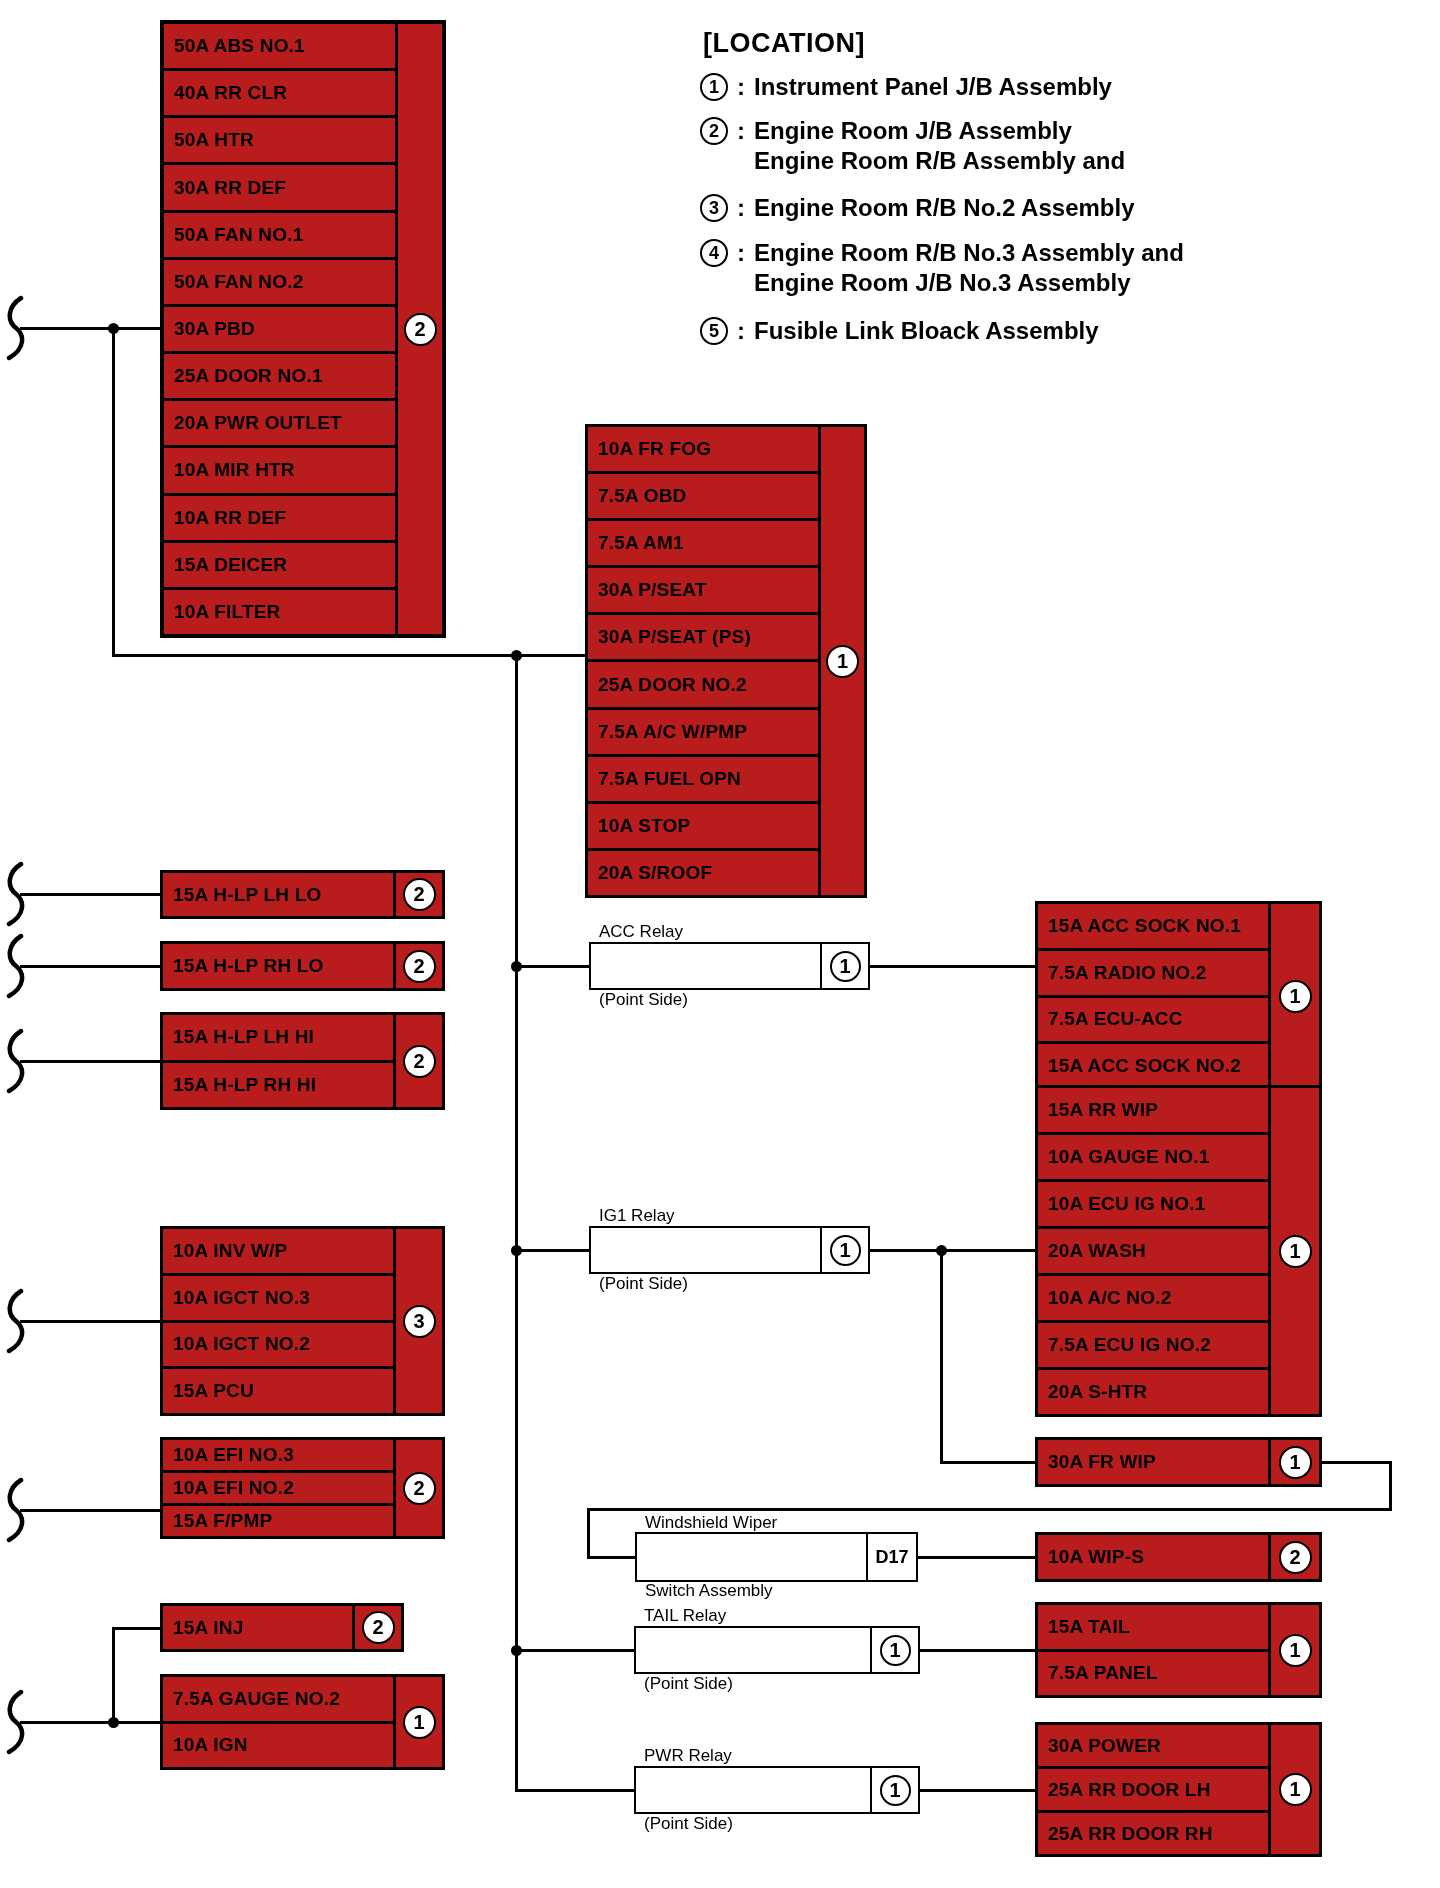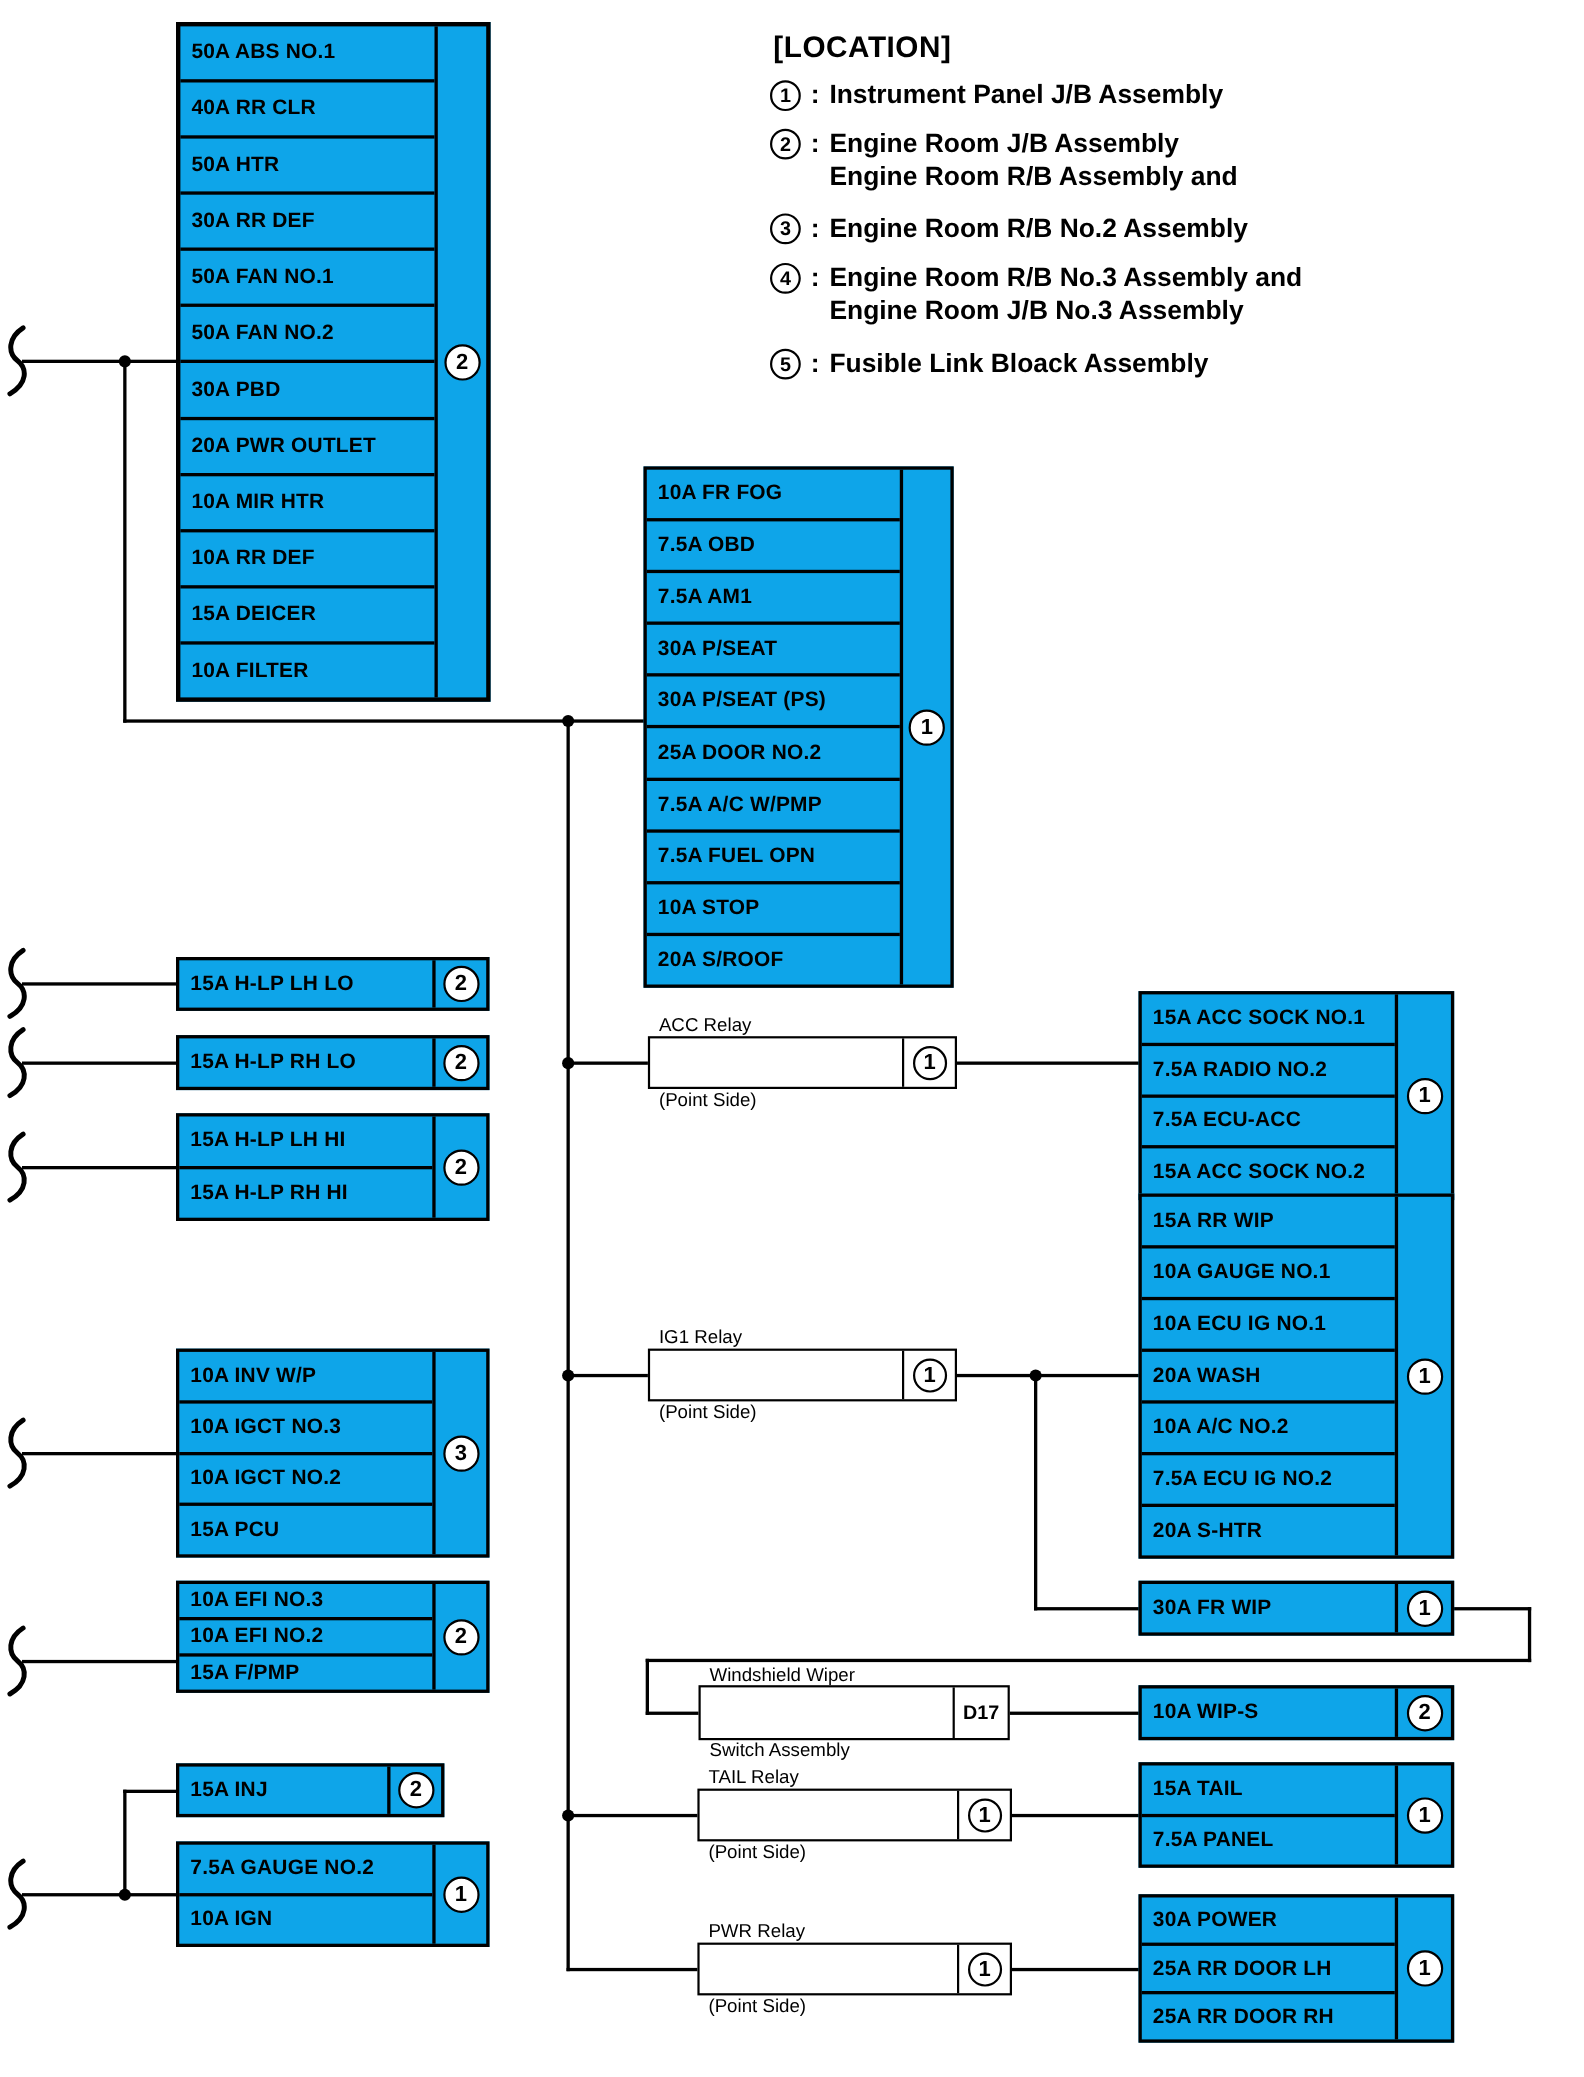--- a/index.html
+++ b/index.html
@@ -1,21 +1,21 @@
 <!DOCTYPE html>
 <html><head>
 <meta charset="utf-8">
 <style>
   html,body{margin:0;padding:0;background:#fff;}
   #canvas{
     position:relative;width:1440px;height:1888px;background:#ffffff;
     font-family:"Liberation Sans",sans-serif;color:#000;overflow:hidden;
   }
   
-  .fusebox{position:absolute;display:flex;border:3px solid #000;background:#0ea5e9;box-sizing:border-box;}
+  .fusebox{position:absolute;display:flex;border:3px solid #000;background:#b91c1c;box-sizing:border-box;}
   .fusebox.thick{border-width:4px;}
   .cells{flex:1;display:flex;flex-direction:column;border-right:3px solid #000;}
   .cell{flex:1;display:flex;align-items:center;padding-left:10px;border-bottom:3px solid #000;
         font-size:19px;font-weight:bold;white-space:nowrap;letter-spacing:.2px;}
   .cell:last-child{border-bottom:none;}
   .loccol{display:flex;align-items:center;justify-content:center;}
   .locbadge{width:33px;height:33px;border:2.5px solid #000;border-radius:50%;display:flex;
             align-items:center;justify-content:center;font-size:20px;font-weight:bold;flex:none;
             box-sizing:border-box;background:#fff;}
   
@@ -154,20 +154,21 @@
 
   <div class="fusebox thick" style="left:160px;top:20px;width:286px;height:618px;">
     <div class="cells">
       <div class="cell">50A ABS NO.1</div>
       <div class="cell">40A RR CLR</div>
       <div class="cell">50A HTR</div>
       <div class="cell">30A RR DEF</div>
       <div class="cell">50A FAN NO.1</div>
       <div class="cell">50A FAN NO.2</div>
       <div class="cell">30A PBD</div>
+      <div class="cell">25A DOOR NO.1</div>
       <div class="cell">20A PWR OUTLET</div>
       <div class="cell">10A MIR HTR</div>
       <div class="cell">10A RR DEF</div>
       <div class="cell">15A DEICER</div>
       <div class="cell">10A FILTER</div>
     </div>
     <div class="loccol" style="width:44px;">
         <span class="locbadge">2</span>
       </div>
   </div>

